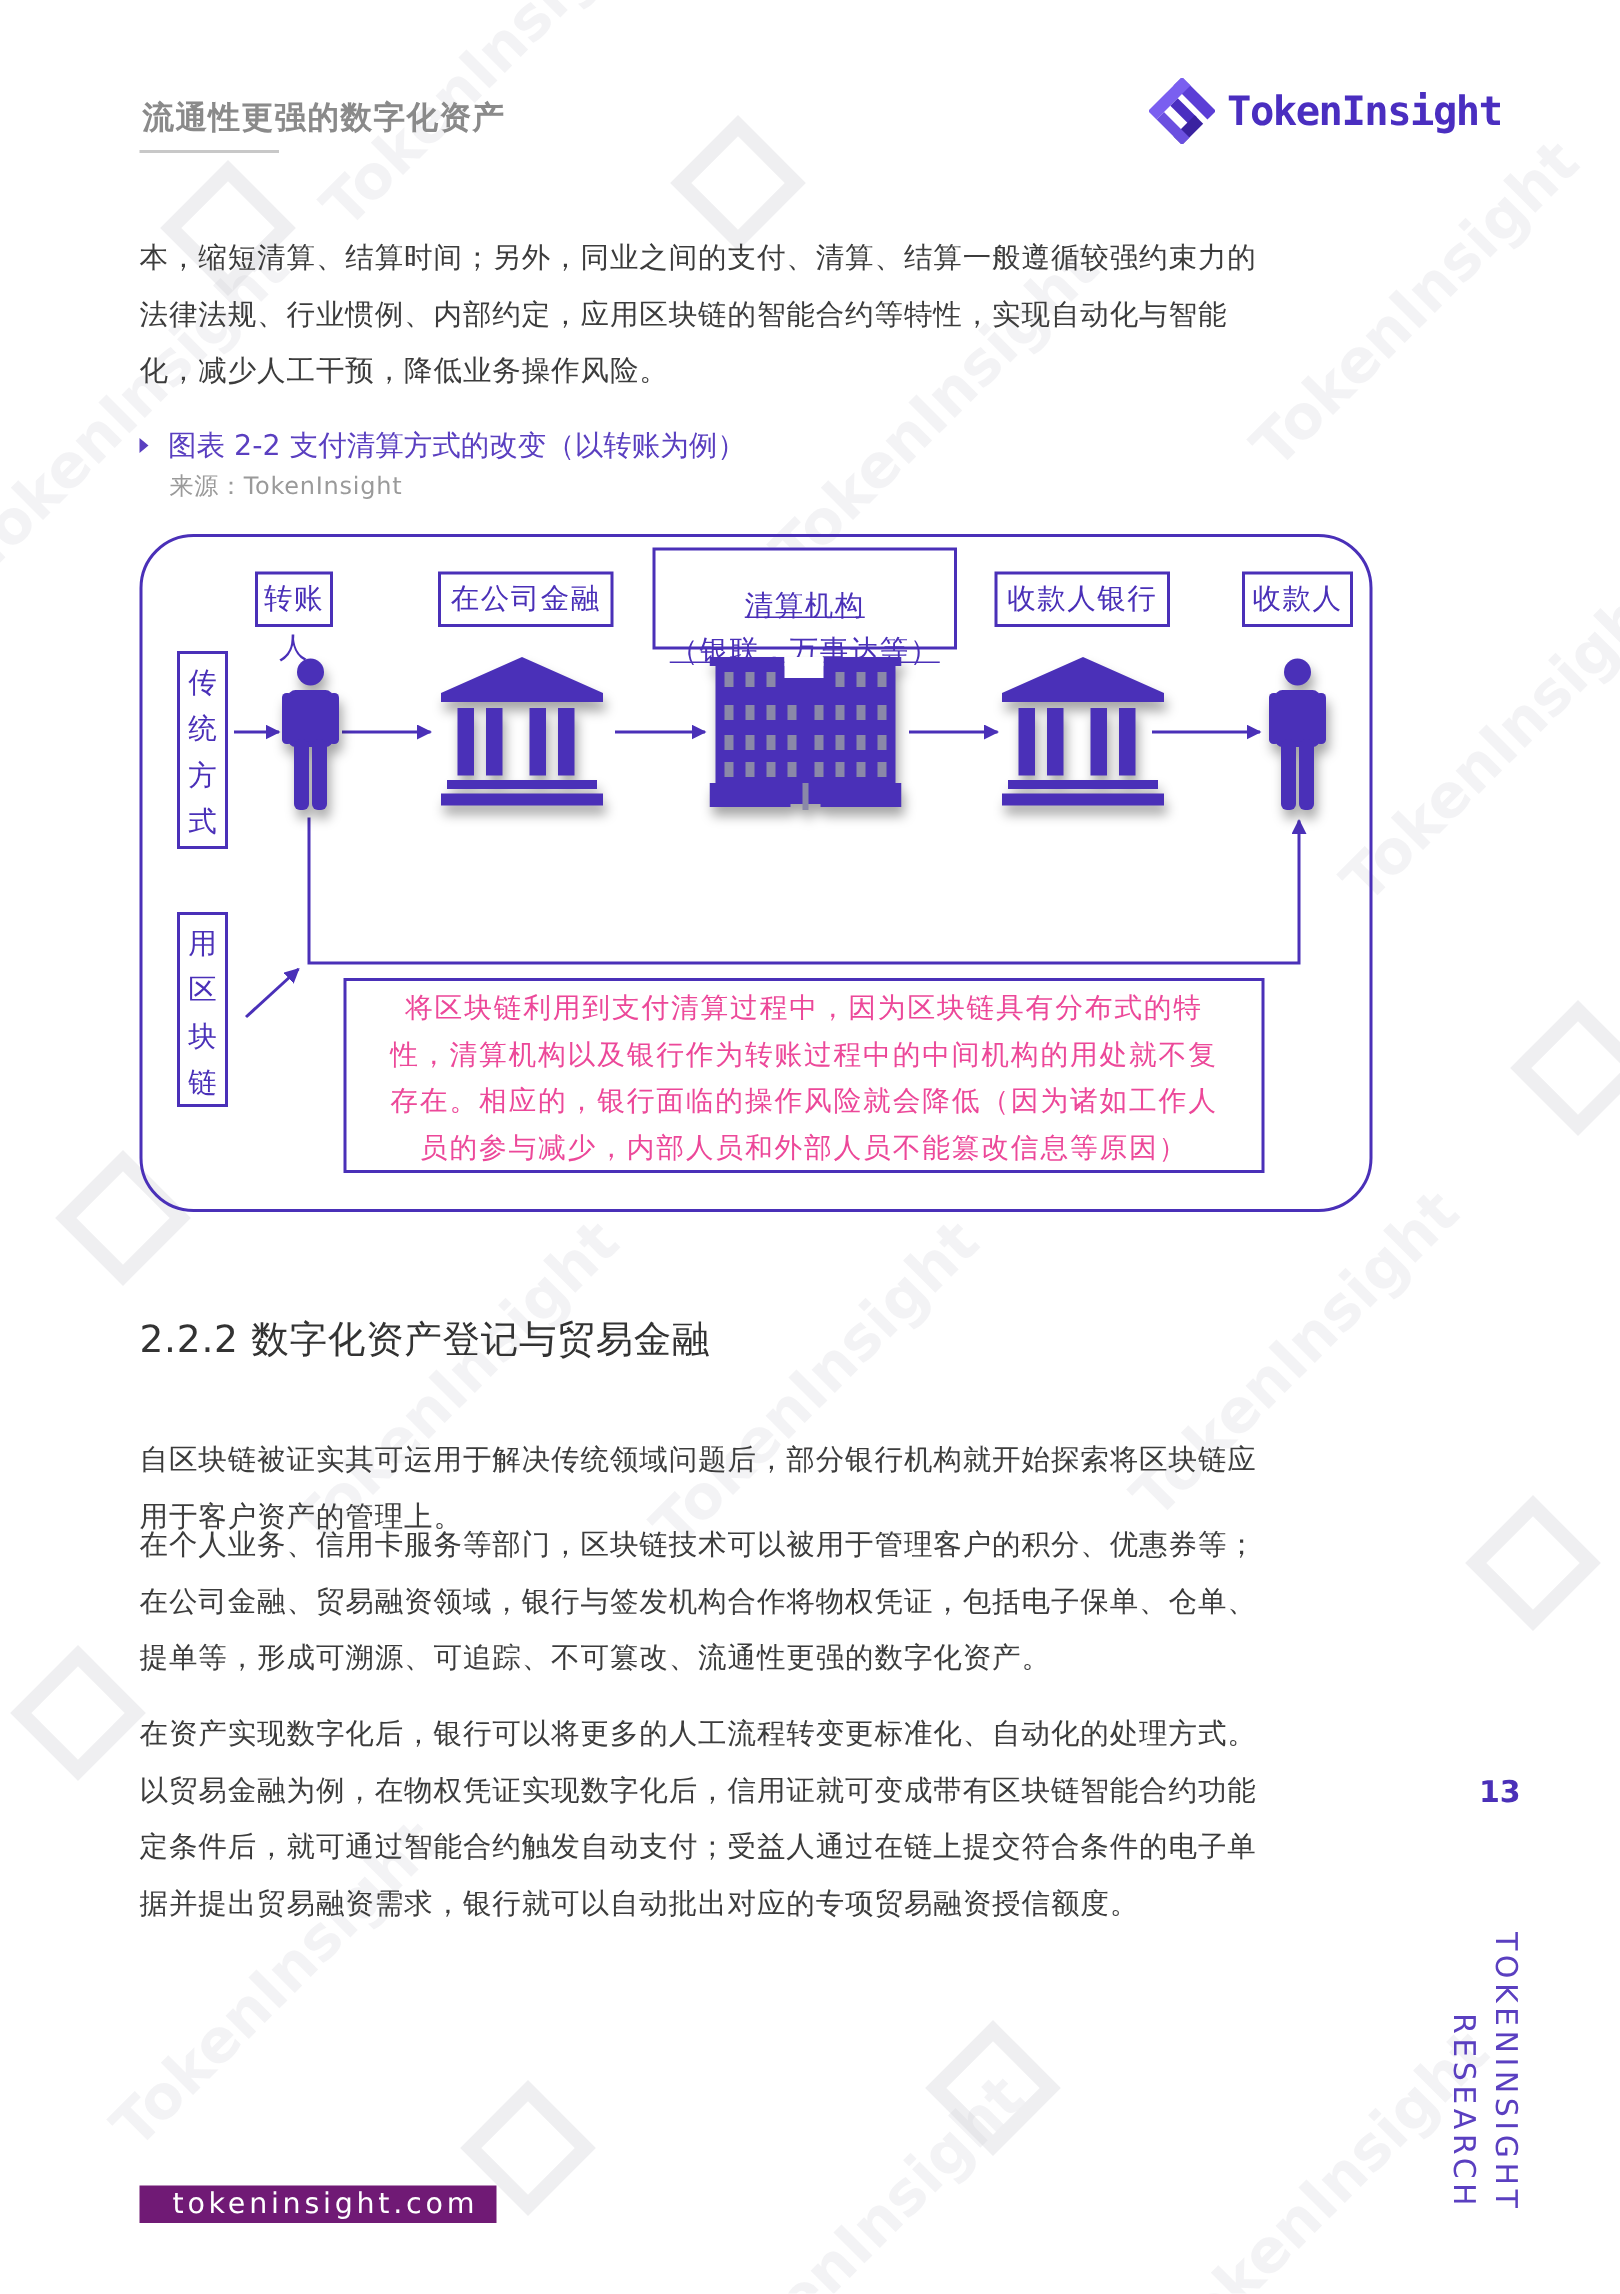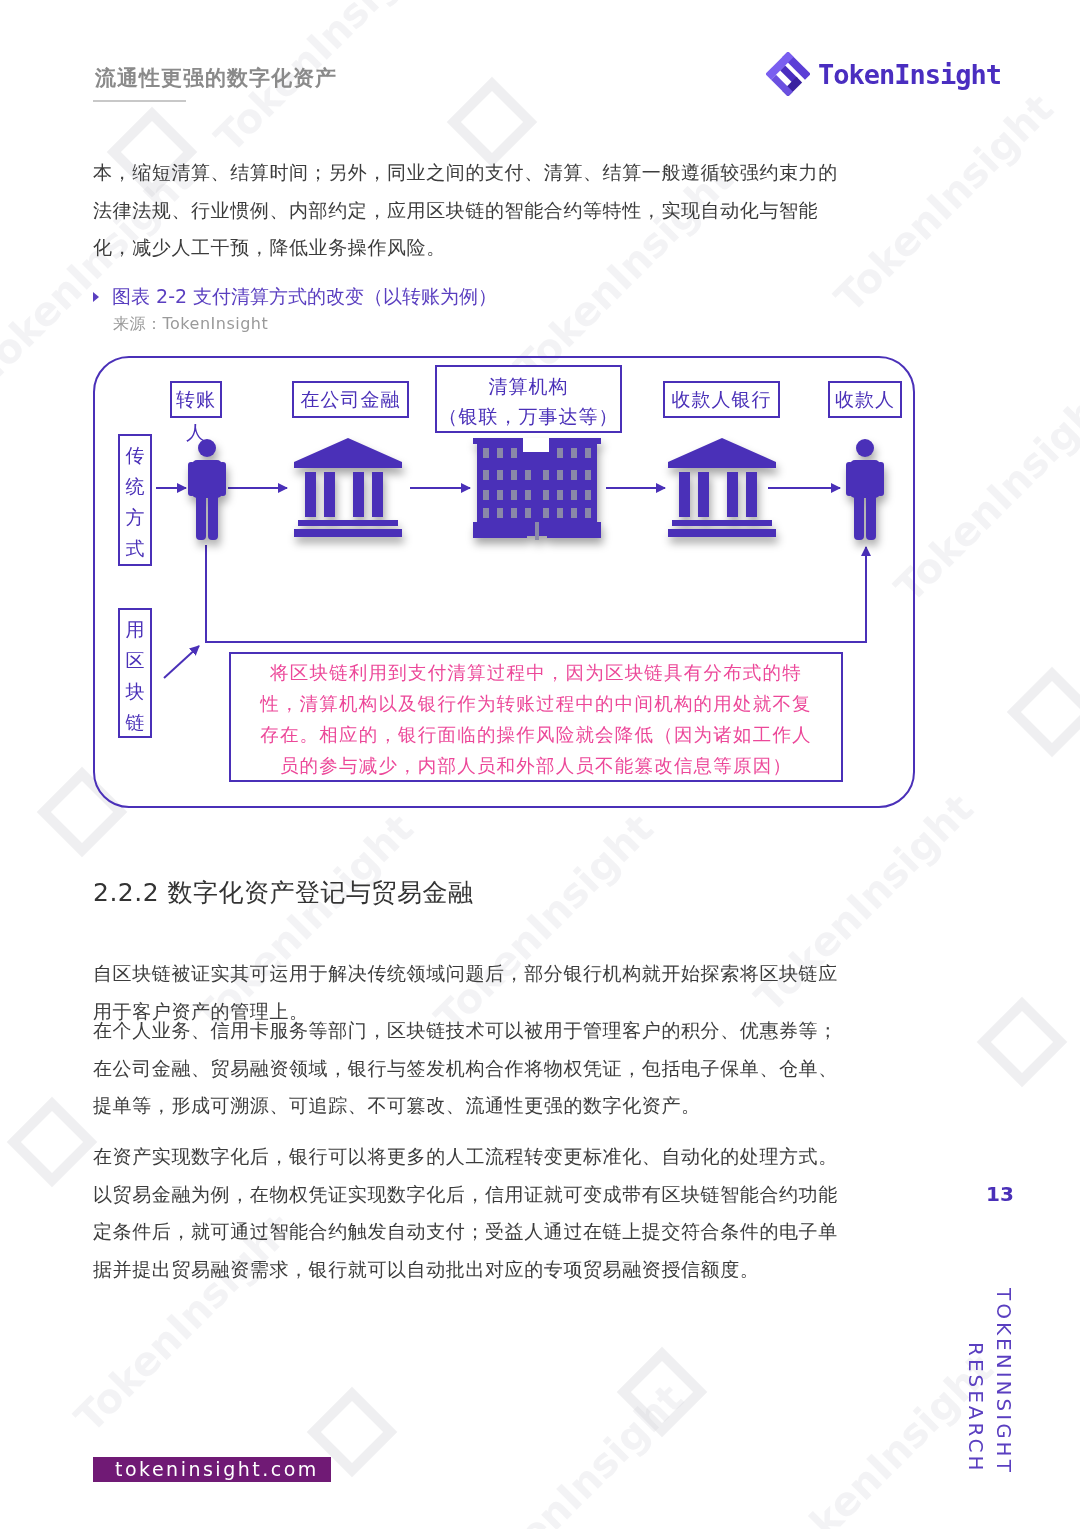--- a/index.html
+++ b/index.html
@@ -110,21 +110,21 @@
     <line x1="410" y1="488" x2="470" y2="488" marker-end="url(#arr)"></line>
     <line x1="606" y1="488" x2="665" y2="488" marker-end="url(#arr)"></line>
     <line x1="768" y1="488" x2="840" y2="488" marker-end="url(#arr)"></line>
     <polyline points="206,545 206,642 866,642 866,547" marker-end="url(#arr)"></polyline>
     <line x1="164" y1="678" x2="199" y2="646" marker-end="url(#arr)"></line>
   </g>
 </svg>
 
 <div class="lbl" style="left:170px;top:381px;width:52px;height:37px;line-height:33px;">转账人</div>
 <div class="lbl" style="left:292px;top:381px;width:117px;height:37px;line-height:33px;">在公司金融</div>
-<div class="lbl" style="left:435px;top:365px;width:187px;height:68px;padding-top:4px;line-height:30px;">
+<div class="lbl" style="left:435px;top:365px;width:203px;height:68px;padding-top:22px;line-height:30px;text-decoration:underline;">
   <div>清算机构</div>
   <div>（银联，万事达等）</div>
 </div>
 <div class="lbl" style="left:663px;top:381px;width:117px;height:37px;line-height:33px;">收款人银行</div>
 <div class="lbl" style="left:828px;top:381px;width:74px;height:37px;line-height:33px;">收款人</div>
 
 <div class="vlbl" style="left:118px;top:434px;height:132px;">
   <div>传</div>
   <div>统</div>
   <div>方</div>

